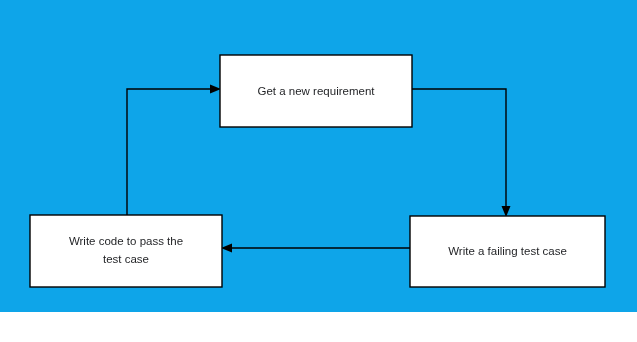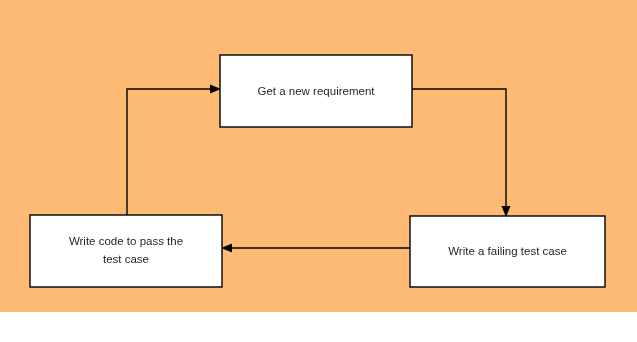--- a/index.html
+++ b/index.html
@@ -10,21 +10,21 @@
     width: 637px;
     height: 342px;
     background: #ffffff;
     font-family: "Liberation Sans", sans-serif;
     overflow: hidden;
   }
   #diagram-canvas {
     position: relative;
     width: 637px;
     height: 312px;
-    background: #fdba74;
+    background: #0ea5e9;
   }
   svg.flow {
     display: block;
     width: 637px;
     height: 342px;
   }
   .node-box {
     fill: #ffffff;
     stroke: #000000;
     stroke-width: 1.4;

